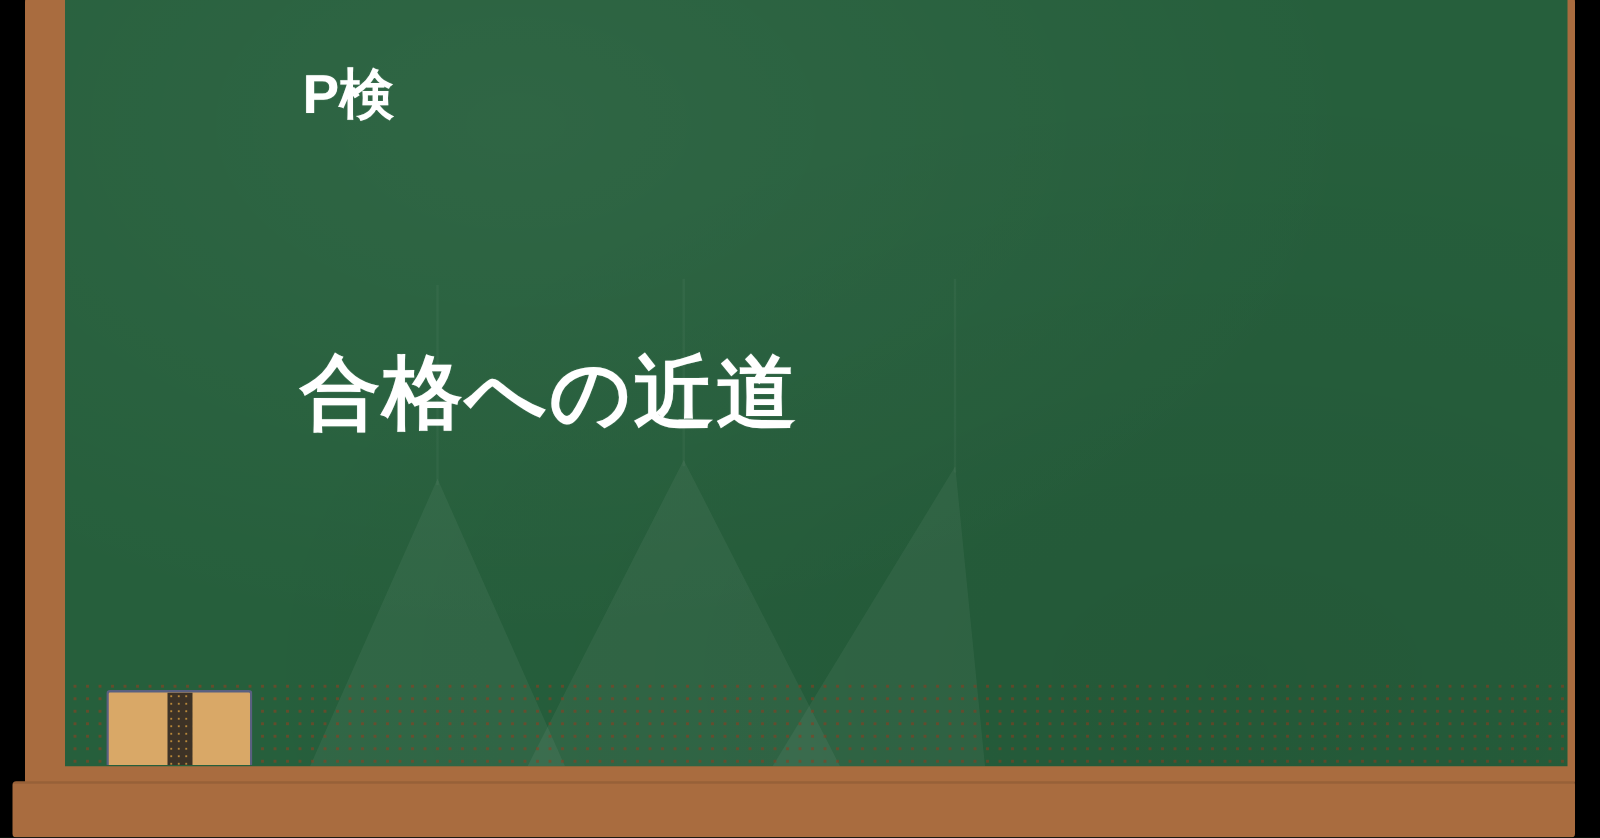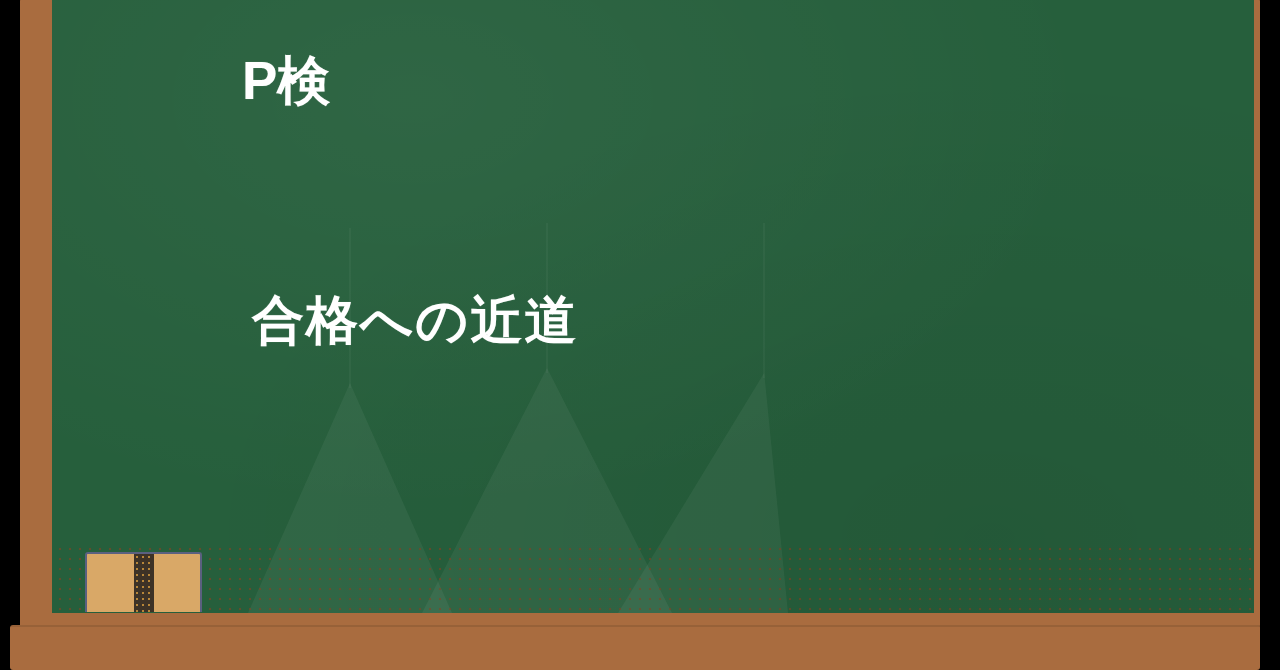--- a/index.html
+++ b/index.html
@@ -105,34 +105,34 @@
     pointer-events: none;
   }
 
   
   #board-title {
     position: absolute;
     left: 190px;
     top: 68px;
     margin: 0;
     color: #FFFFFF;
-    font-size: 53px;
+    font-size: 44px;
     font-weight: 700;
     line-height: 1.0;
     letter-spacing: 0px;
     white-space: nowrap;
     text-shadow: 0 0 1px rgba(255,255,255,0.35);
   }
   #board-headline {
     position: absolute;
     left: 188px;
     top: 296px;
-    margin: 12px;
+    margin: 0;
     color: #FFFFFF;
-    font-size: 52px;
+    font-size: 64px;
     font-weight: 700;
     line-height: 1.0;
     letter-spacing: 2px;
     white-space: nowrap;
     text-shadow: 0 0 1px rgba(255,255,255,0.35);
   }
 
   
   #eraser {
     position: absolute;

